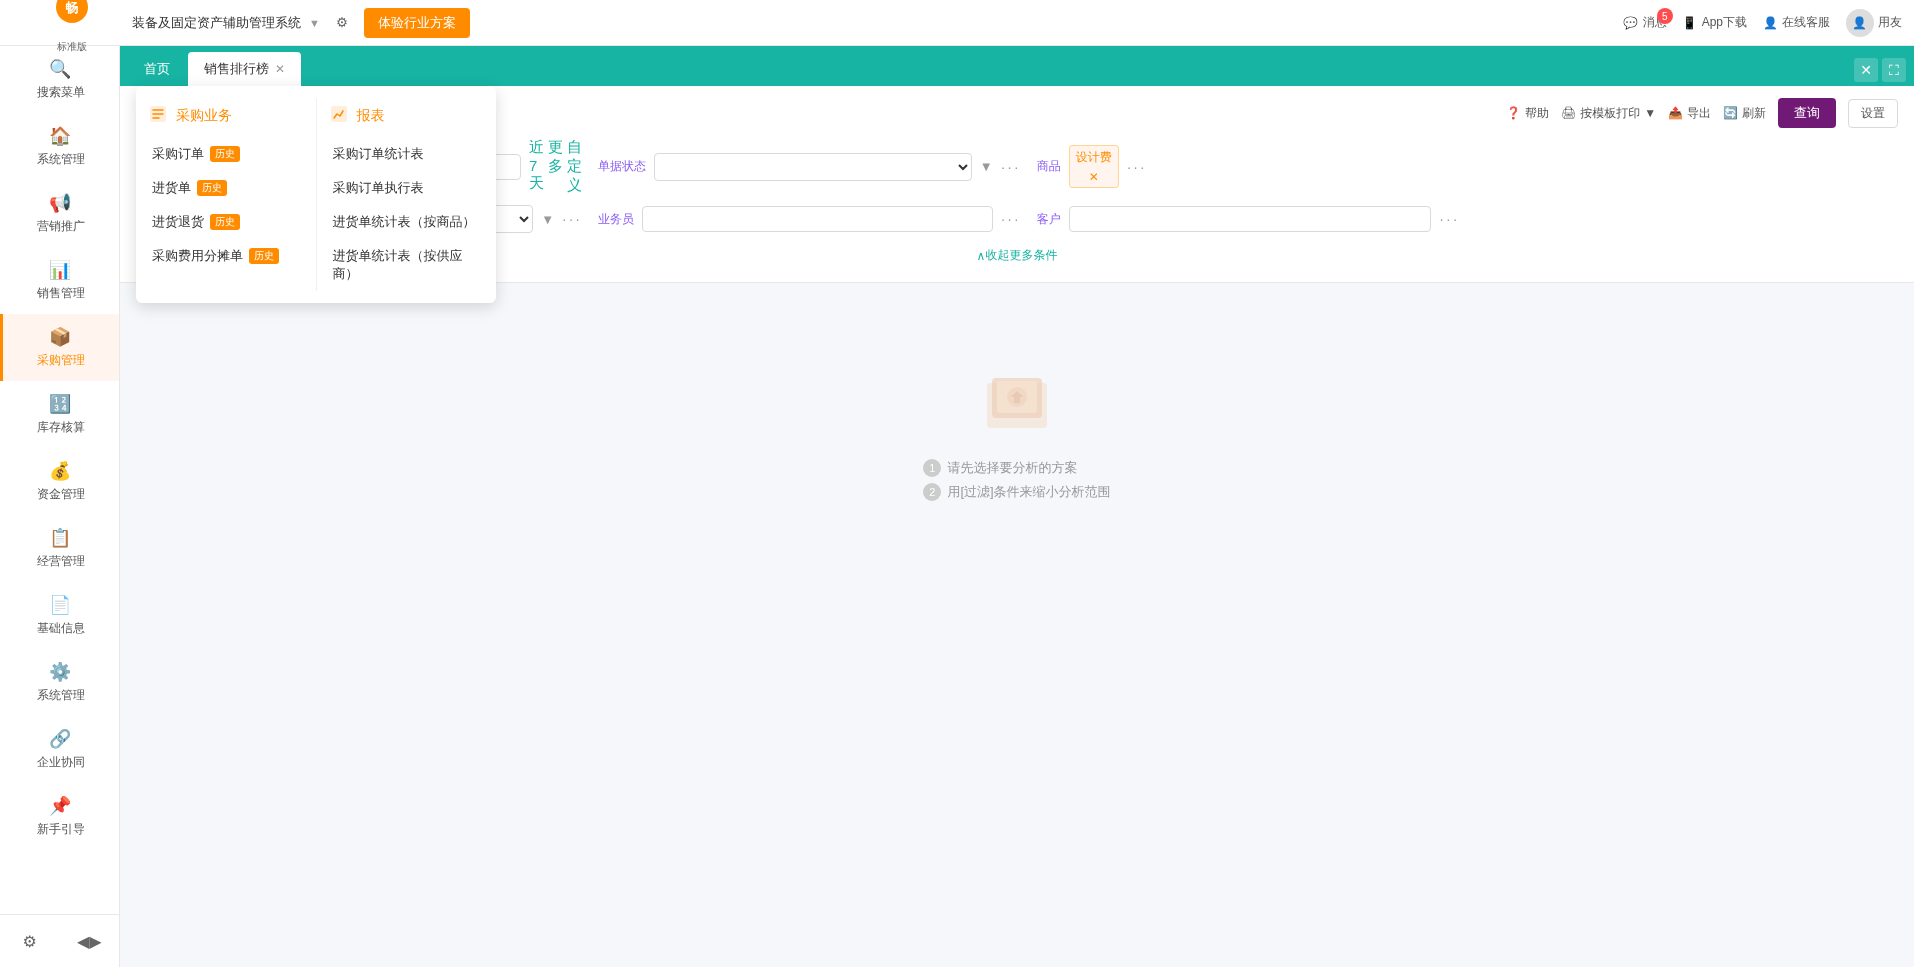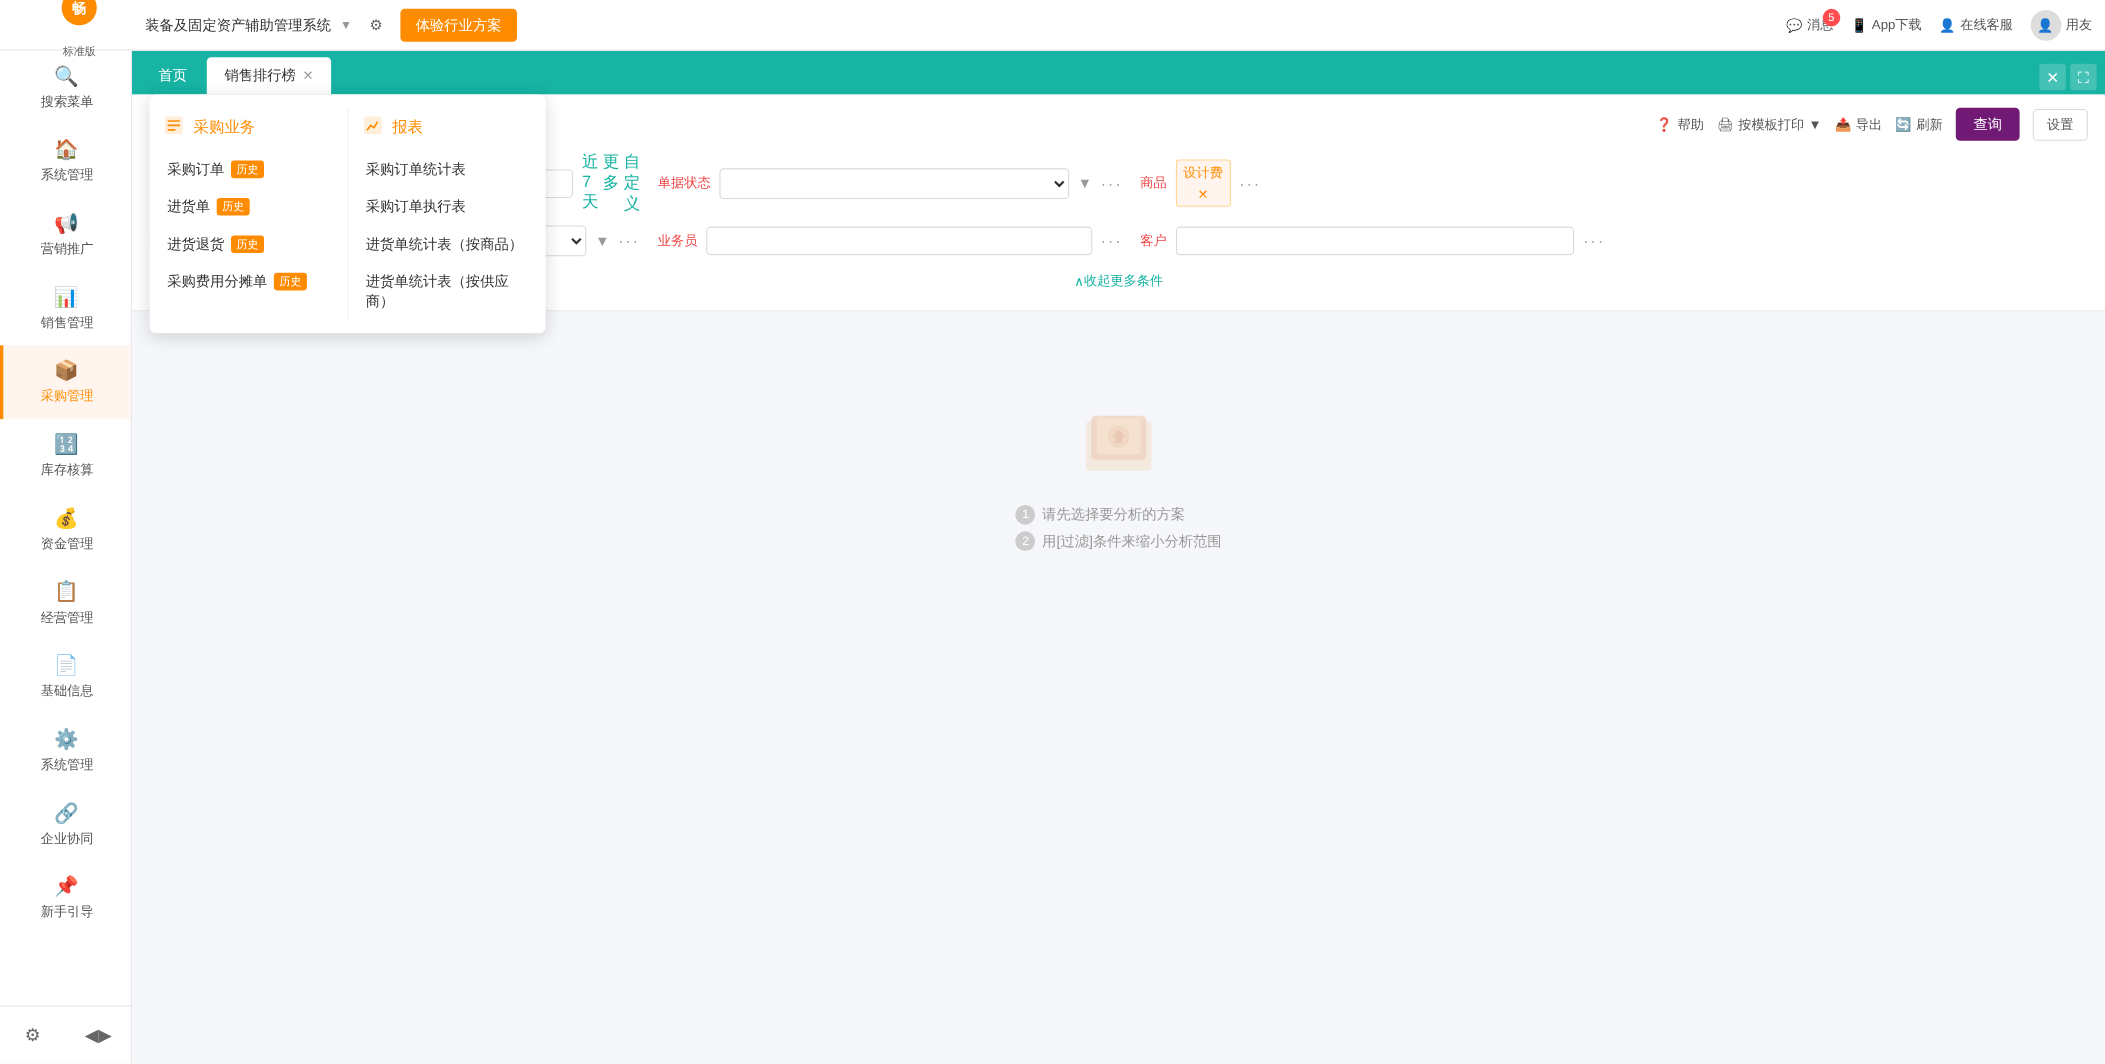--- a/index.html
+++ b/index.html
@@ -288,21 +288,21 @@
       display: grid;
       grid-template-columns: 1fr 1fr 1fr 1fr;
       gap: 10px 16px;
     }
     .filter-row {
       display: flex;
       align-items: center;
       gap: 8px;
     }
     .filter-label {
-      color: #ef4444;
+      color: #8b5cf6;
       font-size: 12px;
       white-space: nowrap;
       min-width: fit-content;
     }
     .filter-input {
       flex: 1;
       border: 1px solid #d9d9d9;
       border-radius: 4px;
       padding: 5px 8px;
       font-size: 12px;

